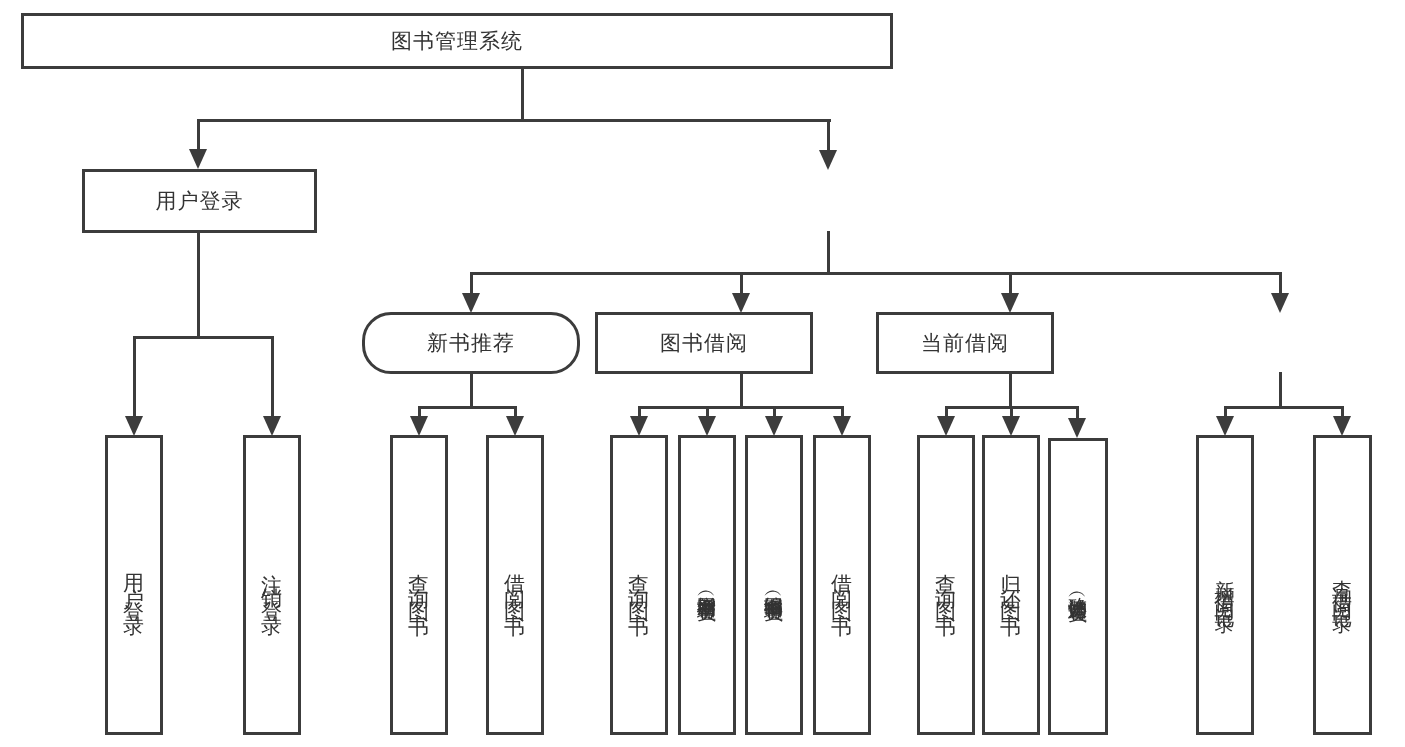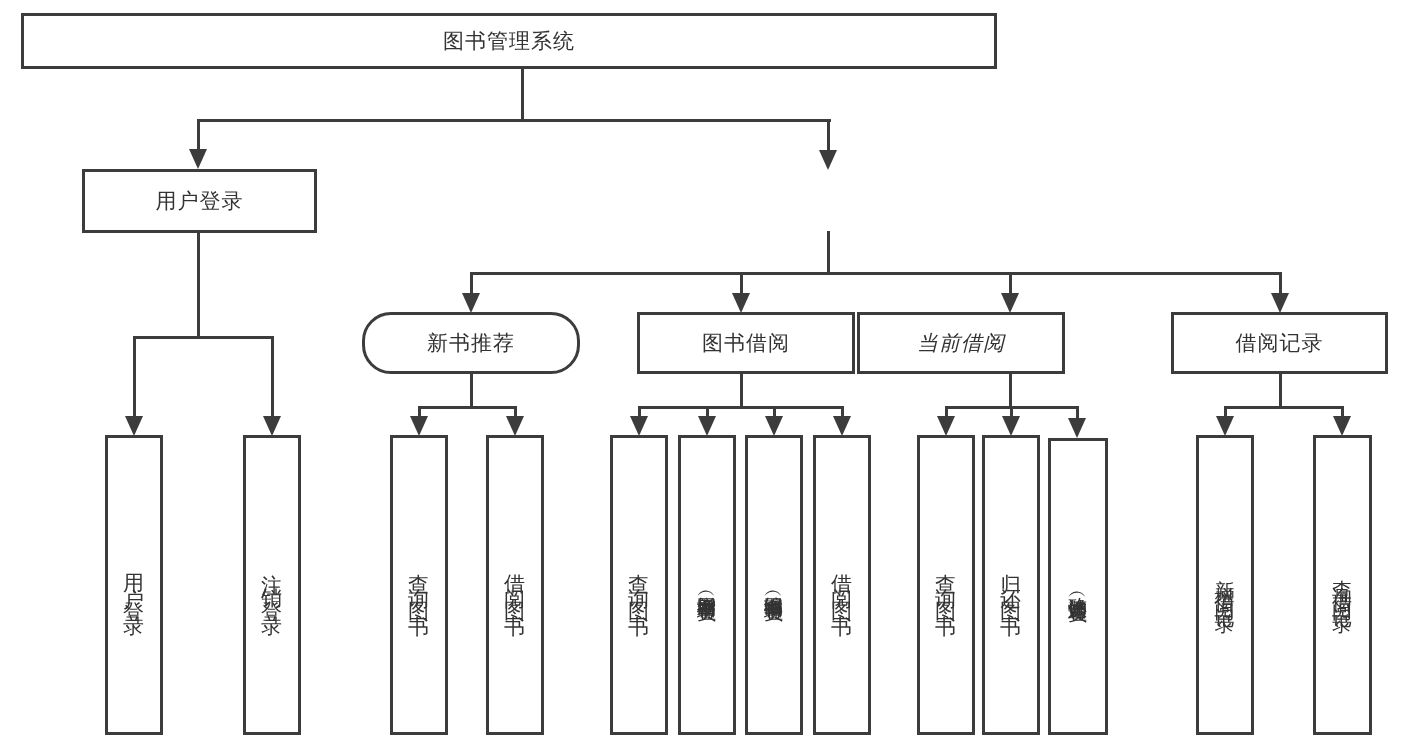--- a/index.html
+++ b/index.html
@@ -59,21 +59,21 @@
     text-shadow:0 0 2px #ffffff;
     white-space:nowrap;
     z-index:3;
   }
 </style>
 </head>
 <body>
 
 <div id="canvas">
 
-  <div class="box" style="left:21px;top:13px;width:976px;height:56px;">
+  <div class="box" style="left:21px;top:13px;width:872px;height:56px;">
     <span>图书管理系统</span>
   </div>
 
   <div class="line" style="left:521px;top:66px;width:3px;height:55px;"></div>
   <div class="line" style="left:197px;top:119px;width:634px;height:3px;"></div>
   <div class="line" style="left:197px;top:119px;width:3px;height:33px;"></div>
   <div class="arrow" style="left:189px;top:149px;"></div>
   <div class="line" style="left:827px;top:119px;width:3px;height:33px;"></div>
   <div class="arrow" style="left:819px;top:150px;"></div>
 
@@ -95,28 +95,25 @@
   <div class="line" style="left:740px;top:272px;width:3px;height:24px;"></div>
   <div class="arrow" style="left:732px;top:293px;"></div>
   <div class="line" style="left:1009px;top:272px;width:3px;height:24px;"></div>
   <div class="arrow" style="left:1001px;top:293px;"></div>
   <div class="line" style="left:1279px;top:272px;width:3px;height:24px;"></div>
   <div class="arrow" style="left:1271px;top:293px;"></div>
 
   <div class="box" style="left:362px;top:312px;width:218px;height:62px;border-radius:29px;">
     <span>新书推荐</span>
   </div>
-  <div class="box" style="left:637px;top:312px;width:218px;height:62px;">
+  <div class="box" style="left:595px;top:312px;width:218px;height:62px;">
     <span>图书借阅</span>
   </div>
-  <div class="box" style="left:857px;top:312px;width:208px;height:62px;font-style:italic;">
+  <div class="box" style="left:876px;top:312px;width:178px;height:62px;">
     <span>当前借阅</span>
-  </div>
-  <div class="box" style="left:1171px;top:312px;width:217px;height:62px;">
-    <span>借阅记录</span>
   </div>
 
   <div class="line" style="left:470px;top:372px;width:3px;height:36px;"></div>
   <div class="line" style="left:418px;top:406px;width:99px;height:3px;"></div>
   <div class="line" style="left:418px;top:406px;width:3px;height:13px;"></div>
   <div class="arrow" style="left:410px;top:416px;"></div>
   <div class="line" style="left:514px;top:406px;width:3px;height:13px;"></div>
   <div class="arrow" style="left:506px;top:416px;"></div>
 
   <div class="line" style="left:740px;top:372px;width:3px;height:36px;"></div>

